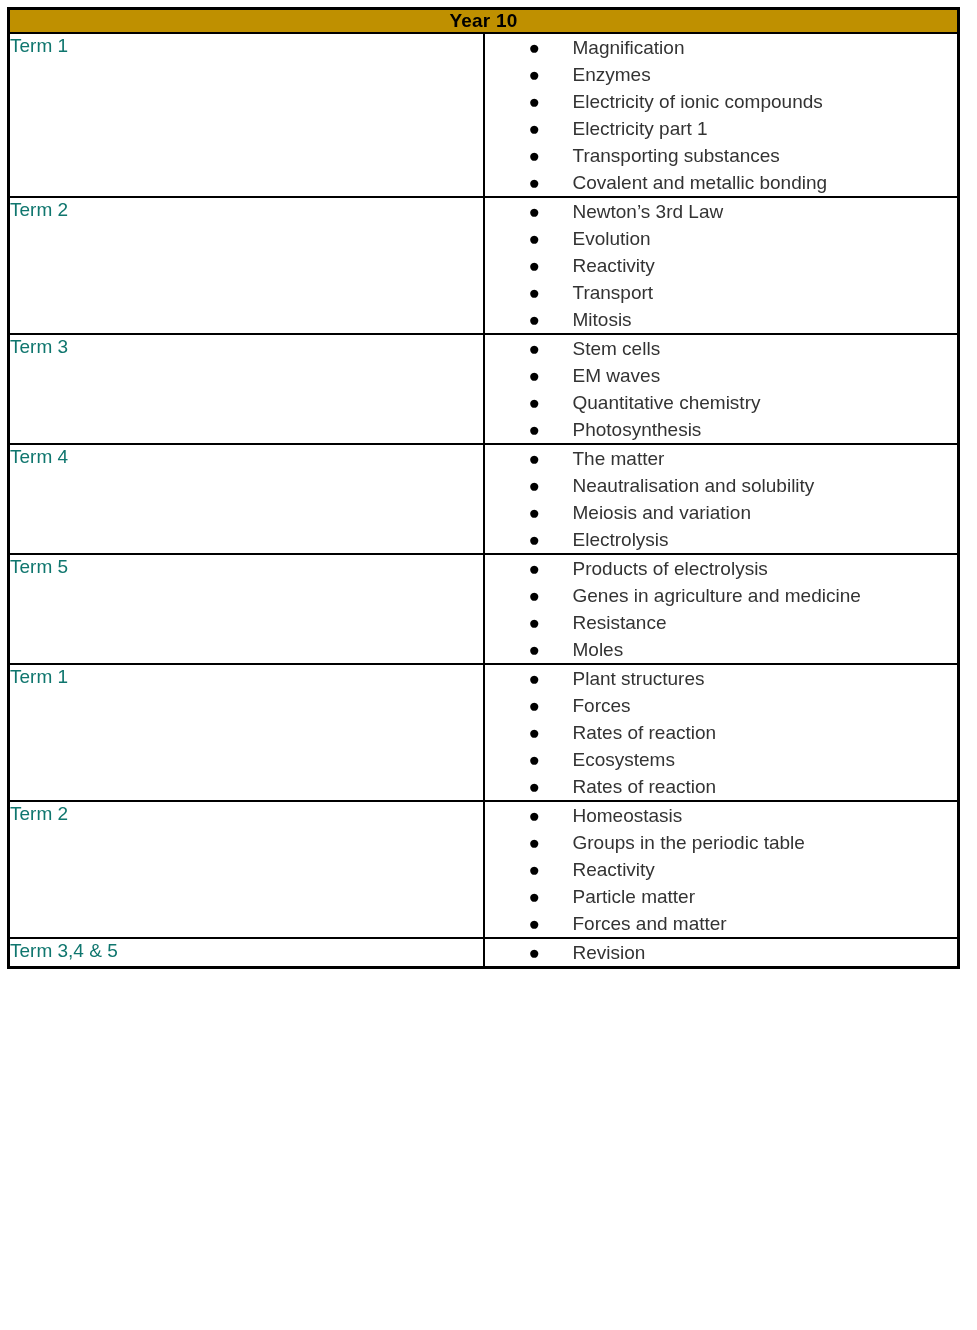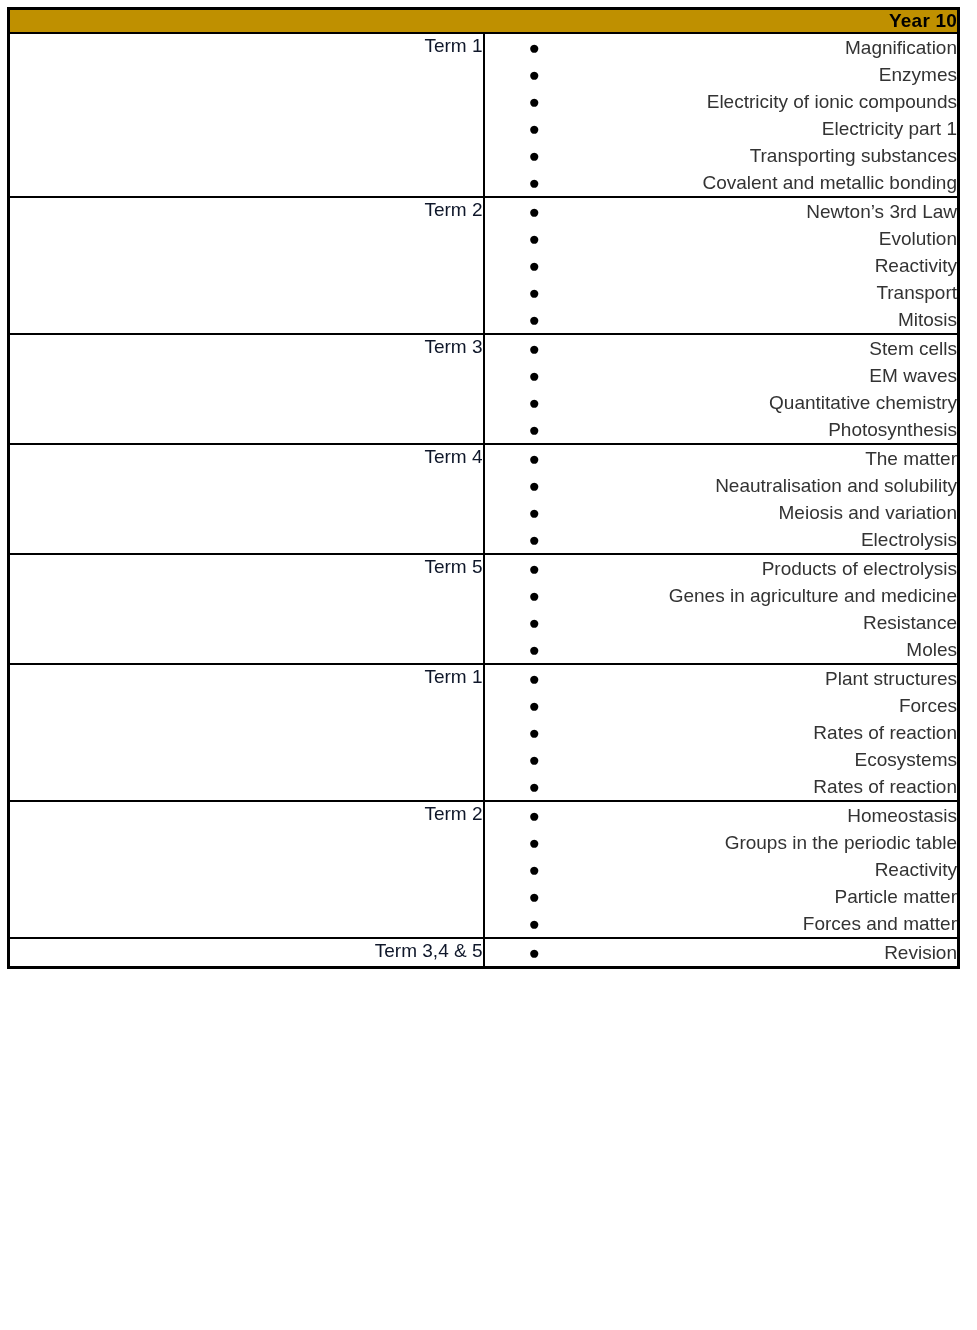--- a/index.html
+++ b/index.html
@@ -20,42 +20,41 @@
     margin-top: 7px;
     border-collapse: collapse;
     table-layout: fixed;
     border: 3px solid #000000;
   }
 
   #curriculum-table td {
     border: 2px solid #000000;
     vertical-align: top;
     padding: 0;
-    text-align: right;
   }
 
   .year-header-cell {
     background: #BF9000;
     text-align: center;
     padding: 9px 0 10px 0;
   }
   .year-header-label {
     font-size: 19px;
     font-weight: bold;
     color: #000000;
     letter-spacing: 0.2px;
   }
 
   .term-label-cell {
     width: 188px;
     padding: 14px 0 14px 11px;
   }
   .term-label {
     font-size: 19px;
-    color: #0f172a;
+    color: #0f766e;
     line-height: 24px;
     white-space: nowrap;
   }
 
   .topics-cell {
     padding: 12px 0 14px 0;
   }
   .topic-list {
     list-style: none;
     margin: 0;

